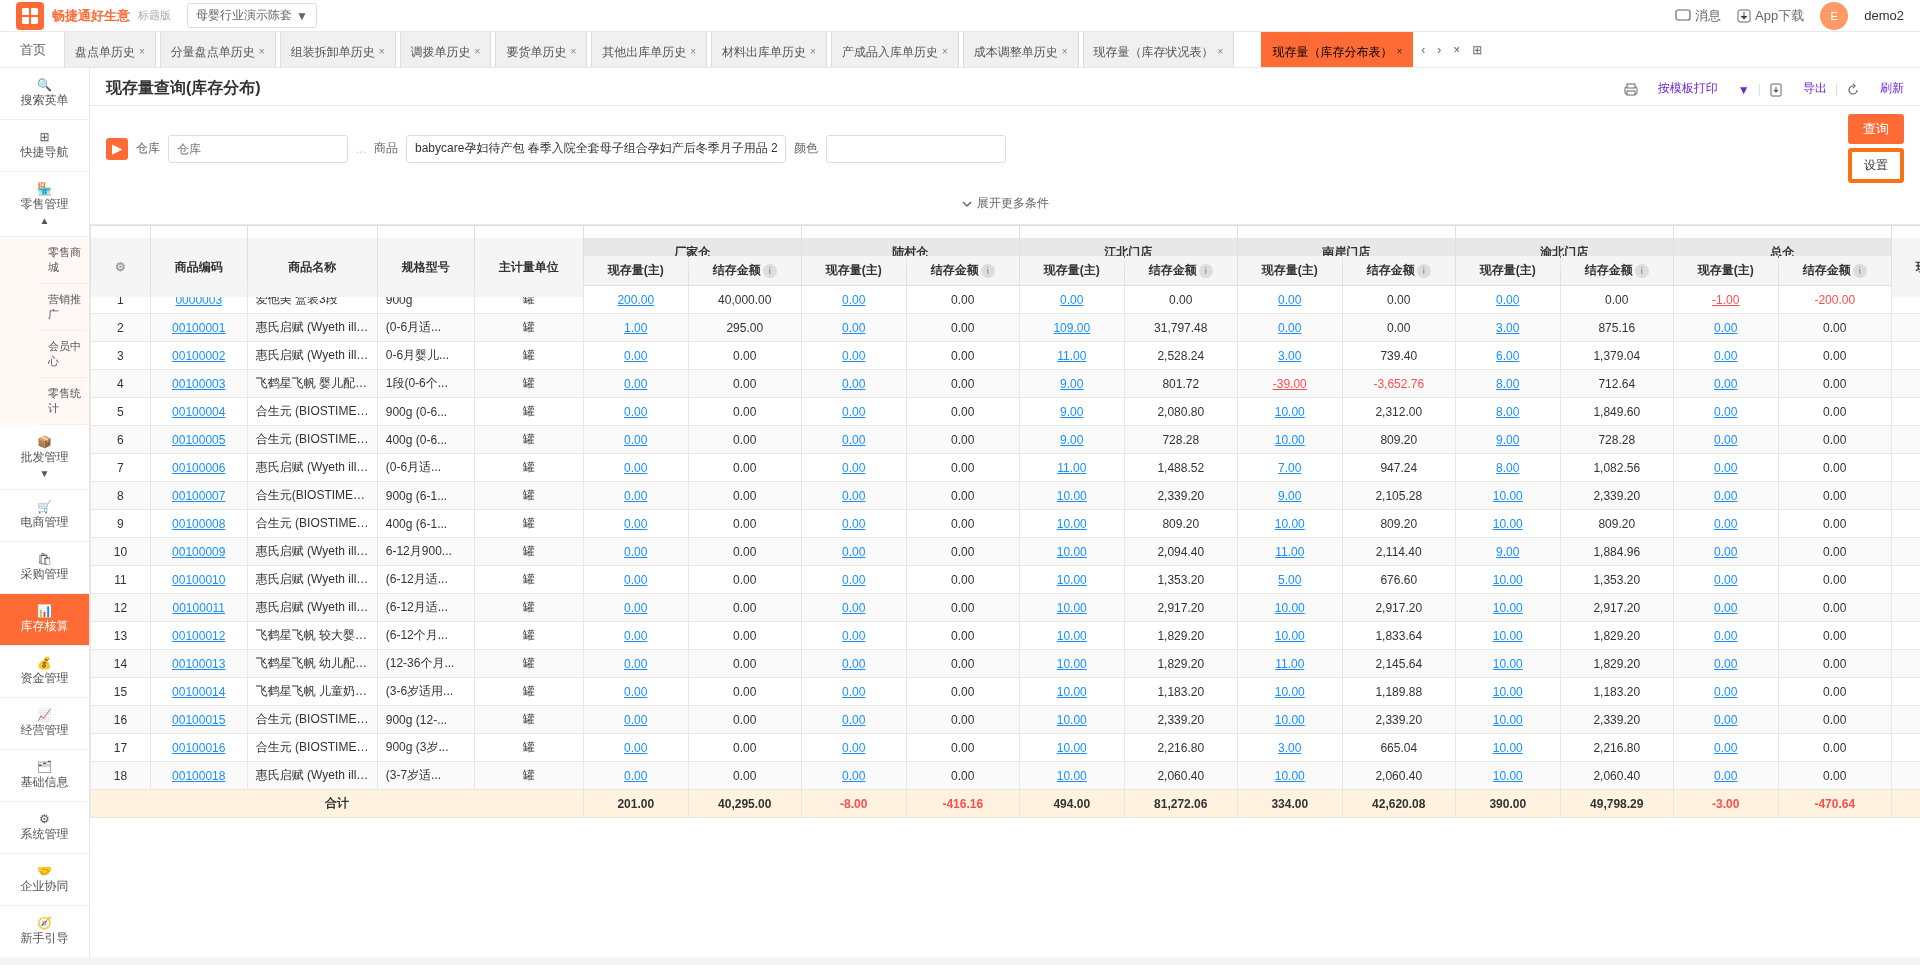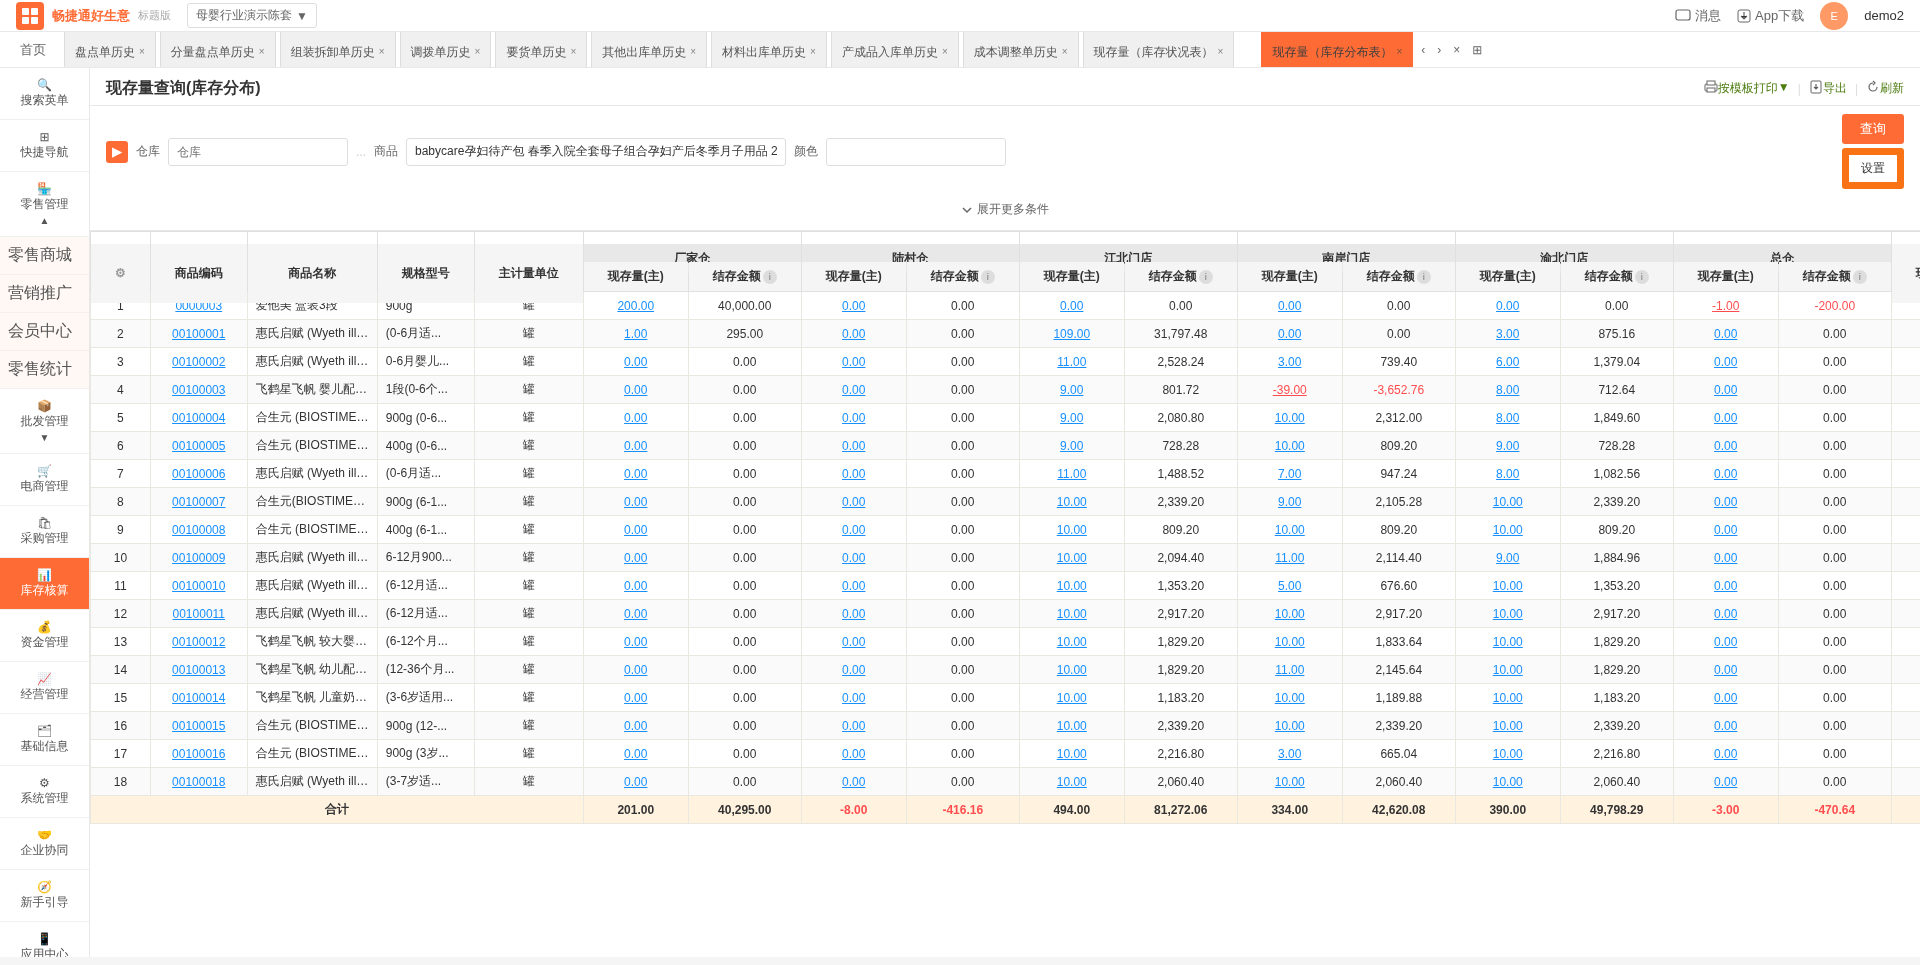--- a/index.html
+++ b/index.html
@@ -10,55 +10,55 @@
     .top-bar-left { display: flex; align-items: center; gap: 8px; }
     .logo-icon { width: 28px; height: 28px; background: #ff6b35; border-radius: 4px; display: flex; align-items: center; justify-content: center; color: white; font-size: 10px; }
     .top-bar-right { display: flex; align-items: center; gap: 16px; color: #666; font-size: 13px; }
     .top-bar-right span { display: flex; align-items: center; gap: 4px; cursor: pointer; }
     .avatar { width: 28px; height: 28px; border-radius: 50%; background: #ff9966; display: flex; align-items: center; justify-content: center; color: white; font-size: 11px; }
 
     
     .tab-bar { height: 36px; background: #fff; display: flex; align-items: center; border-bottom: 1px solid #e8e8e8; overflow: hidden; padding: 0 4px; }
     .tab-home { padding: 0 16px; height: 36px; line-height: 36px; color: #666; cursor: pointer; white-space: nowrap; font-size: 13px; }
     .tab-item { padding: 16px 10px; height: 48px; line-height: 32px; background: #f0f0f0; border-radius: 4px 4px 0 0; margin: 4px 2px 0; cursor: pointer; white-space: nowrap; font-size: 12px; color: #555; display: flex; align-items: center; gap: 4px; border: 1px solid #ddd; border-bottom: none; }
-    .tab-item.active { background: #ff6b35; color: #404040; border-color: #ff6b35; margin-left: 25px; }
+    .tab-item.active { background: #ff6b35; color: #000000; border-color: #ff6b35; margin-left: 25px; }
     .tab-item .close-x { font-size: 10px; opacity: 0.7; }
     .tab-nav-btn { padding: 0 6px; height: 36px; display: flex; align-items: center; cursor: pointer; color: #666; }
 
     
     .main-layout { display: flex; height: calc(965px - 40px - 36px); }
 
     
     .sidebar { width: 90px; background: #fff; border-right: 1px solid #e8e8e8; display: flex; flex-direction: column; overflow-y: auto; }
     .sidebar-item { padding: 10px 4px; text-align: center; cursor: pointer; color: #555; font-size: 12px; border-bottom: 1px solid #f0f0f0; }
     .sidebar-item.active { background: #ff6b35; color: white; }
     .sidebar-item .sub-arrow { font-size: 10px; margin-top: 2px; }
     .sidebar-sub { background: #fff8f5; }
-    .sidebar-sub-item { padding: 8px 8px; cursor: pointer; color: #555; font-size: 16px; border-bottom: 1px solid #f5f0ee; }
+    .sidebar-sub-item { padding: 8px 8px; cursor: pointer; color: #555; font-size: 11px; border-bottom: 1px solid #f5f0ee; margin-left: 40px; }
 
     
     .content-area { flex: 1; display: flex; flex-direction: column; overflow: hidden; }
 
     
     .page-header { background: #fff; padding: 10px 16px 6px; border-bottom: 1px solid #e8e8e8; display: flex; align-items: center; justify-content: space-between; }
     .page-title { font-size: 16px; font-weight: bold; color: #333; }
     .page-actions { display: flex; gap: 8px; align-items: center; font-size: 12px; color: #666; }
-    .btn-action { display: flex; align-items: flex-start; gap: 0; cursor: pointer; color: #4d7c0f; }
+    .btn-action { display: flex; align-items: flex-end; gap: 20px; cursor: pointer; color: #6d28d9; }
 
     
     .filter-area { background: #fff; padding: 8px 16px; border-bottom: 1px solid #e8e8e8; }
     .filter-label { color: #666; font-size: 12px; white-space: nowrap; }
     .filter-input { height: 28px; border: 1px solid #ddd; border-radius: 3px; padding: 0 8px; font-size: 12px; color: #333; background: #fff; }
     .filter-input-wide { width: 380px; }
     .filter-input-medium { width: 180px; }
     .filter-dots { color: #ccc; }
     .expand-btn { display: flex; align-items: center; gap: 4px; cursor: pointer; color: #666; font-size: 12px; padding: 4px 8px; margin: 4px auto 0; }
     .expand-btn svg { width: 12px; height: 12px; }
     .btn-orange { background: #ff6b35; color: white; border: none; border-radius: 3px; padding: 6px 4px; cursor: pointer; font-size: 13px; }
-    .btn-white { background: #fff; color: #333; border: 7px solid #f97316; border-radius: 3px; padding: 5px 12px; cursor: pointer; font-size: 12px; }
+    .btn-white { background: #fff; color: #333; border: 4px solid #f97316; border-radius: 3px; padding: 5px 12px; cursor: pointer; font-size: 12px; }
     .orange-toggle { background: #ff6b35; color: white; border: none; border-radius: 3px; width: 22px; height: 22px; cursor: pointer; display: flex; align-items: center; justify-content: center; }
 
     
     .table-container { flex: 1; overflow: auto; background: #fff; margin: 0; }
     table { width: 100%; border-collapse: collapse; font-size: 12px; }
     thead th { background: #f5f5f5; border: 1px solid #e0e0e0; padding: 6px 24px; text-align: center; white-space: nowrap; font-weight: 600; color: #333; position: sticky; top: 12px; z-index: 2; }
     thead th.group-header { background: #e8e8e8; }
     tbody td { border: 1px solid #e8e8e0; padding: 5px 8px; text-align: center; white-space: nowrap; }
     tbody tr:nth-child(even) { background: #fafafa; }
     tbody tr.summary-row { background: #fff3e0; font-weight: bold; }

